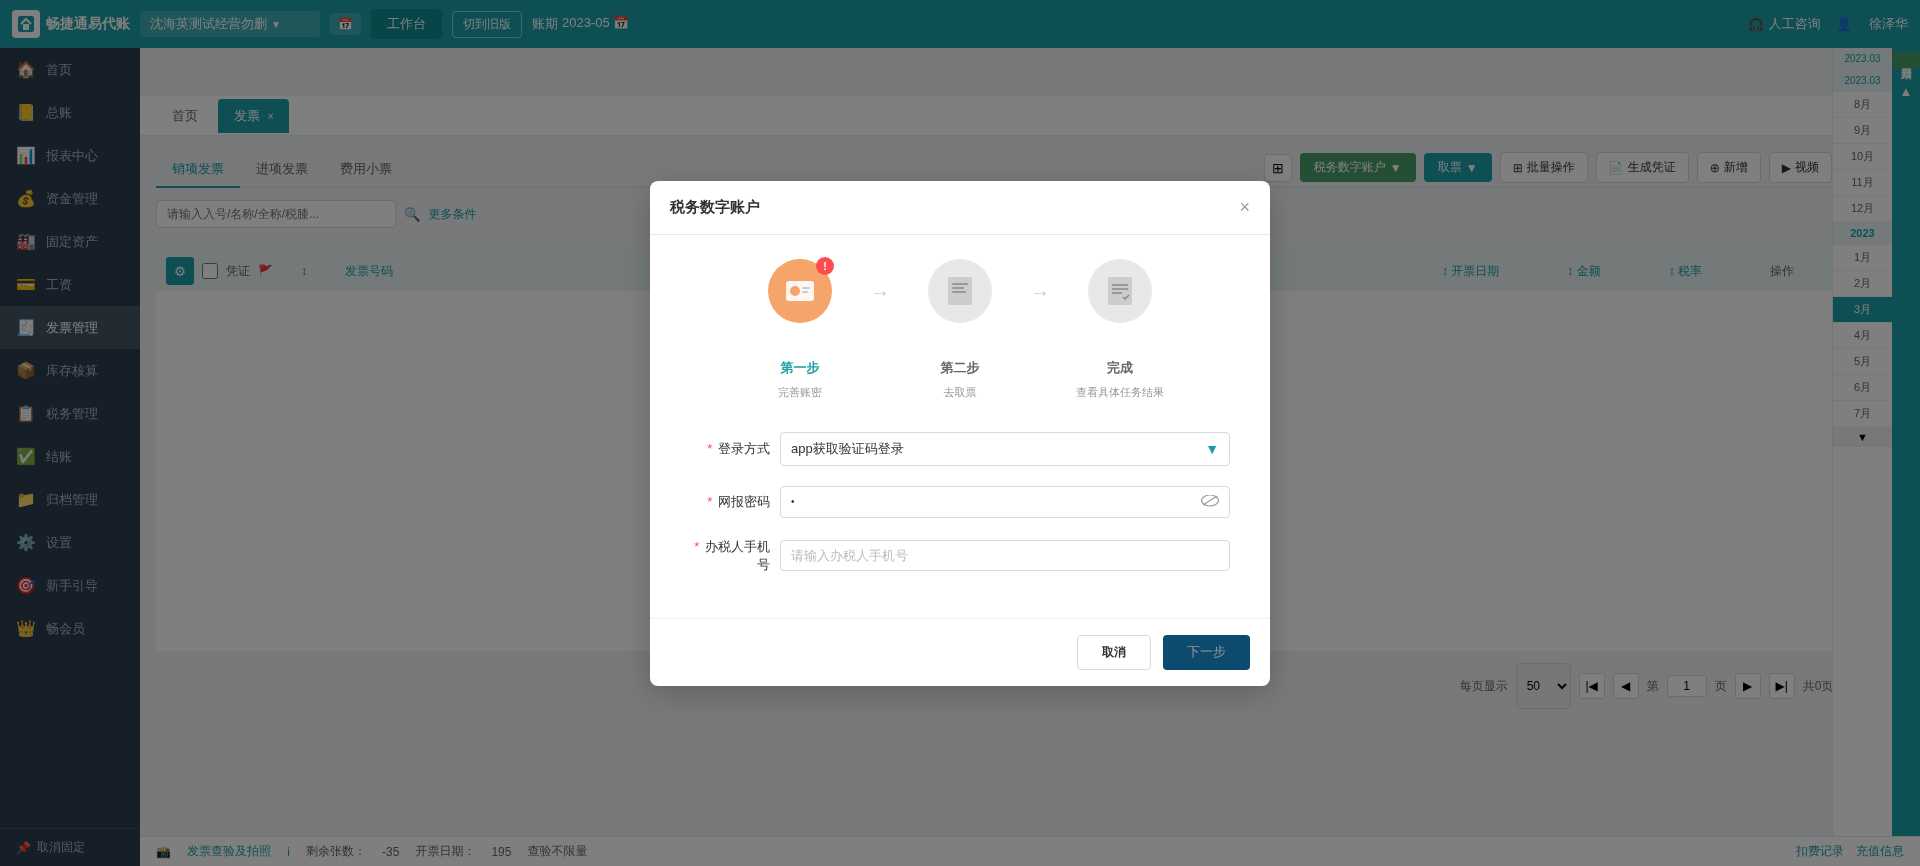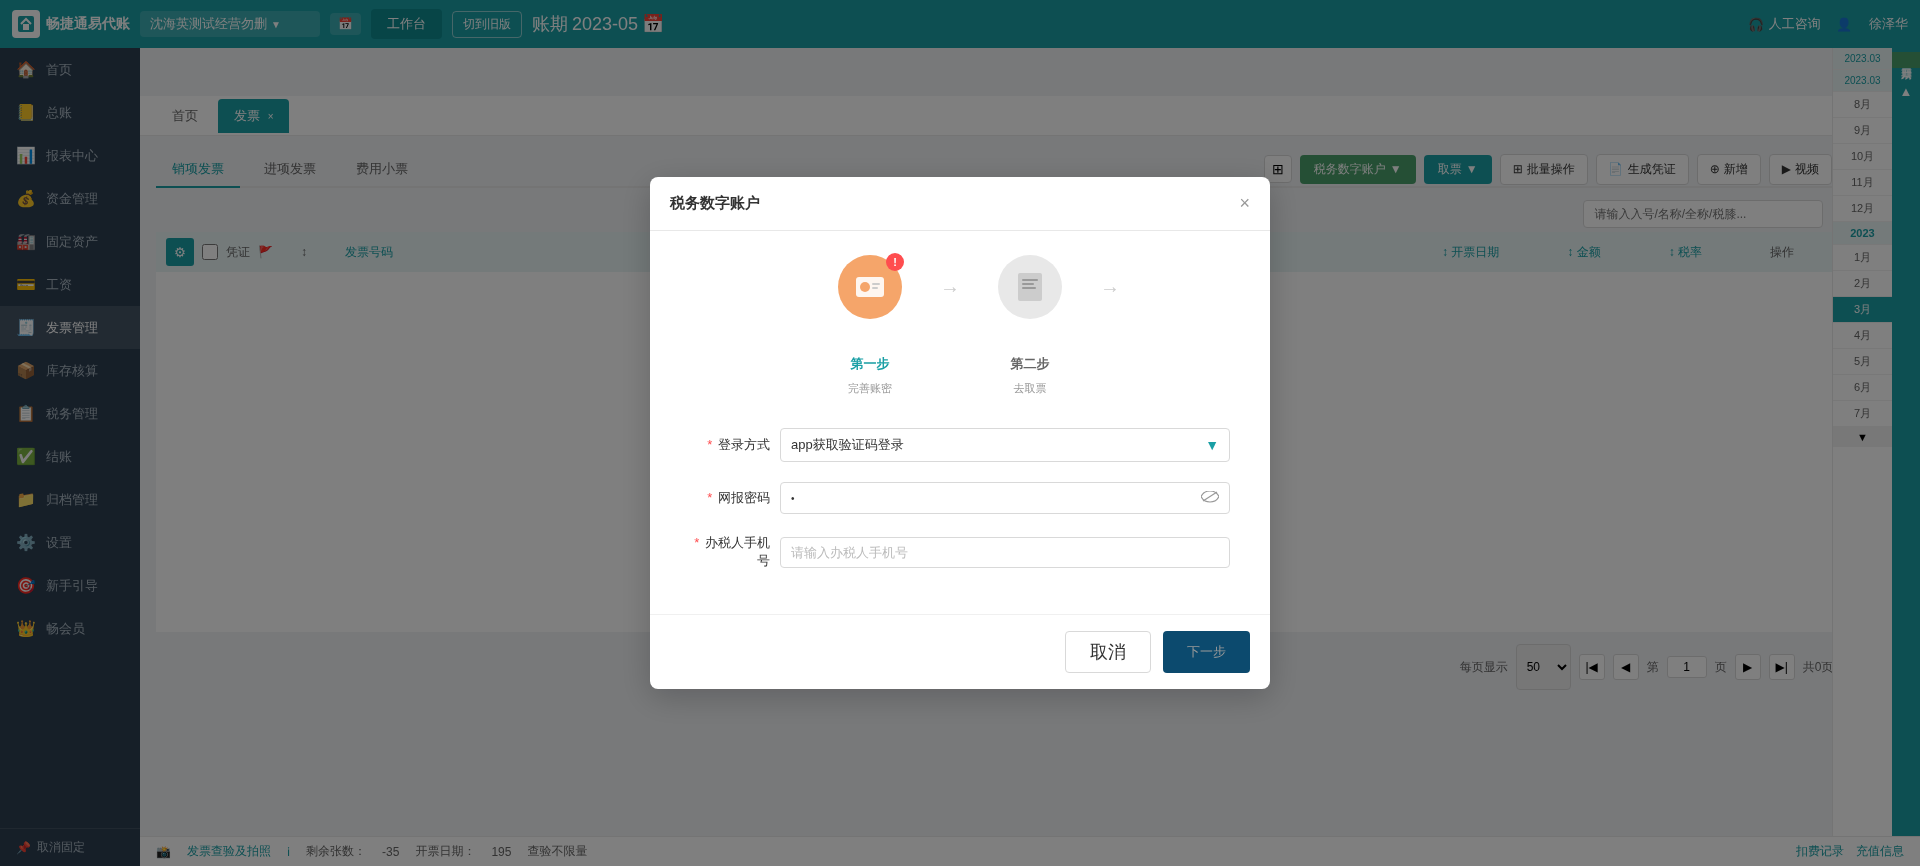--- a/index.html
+++ b/index.html
@@ -11,21 +11,21 @@
       background: #1a9fa5; padding: 0 12px; gap: 10px; position: relative;
     }
     .logo-area { display: flex; align-items: center; gap: 6px; color: white; font-size: 14px; font-weight: bold; }
     .logo-icon { width: 28px; height: 28px; background: white; border-radius: 4px; display: flex; align-items: center; justify-content: center; }
     .logo-icon svg { width: 20px; height: 20px; }
     .company-selector { display: flex; align-items: center; gap: 4px; background: rgba(255,255,255,0.15); border-radius: 4px; padding: 4px 10px; color: white; cursor: pointer; font-size: 13px; min-width: 180px; }
     .company-selector .arrow { font-size: 10px; }
     .header-btn { background: rgba(255,255,255,0.15); border: none; color: white; padding: 4px 8px; border-radius: 4px; cursor: pointer; font-size: 12px; }
     .workbench-btn { background: #0e8a8f; border: none; color: white; padding: 6px 16px; border-radius: 4px; cursor: pointer; font-size: 13px; }
     .switch-btn { background: transparent; border: 1px solid rgba(255,255,255,0.5); color: white; padding: 4px 10px; border-radius: 4px; cursor: pointer; font-size: 12px; }
-    .period-info { color: white; font-size: 18px; display: flex; align-items: center; gap: 4px; }
+    .period-info { color: white; font-size: 13px; display: flex; gap: 4px; }
     .header-right { margin-left: auto; display: flex; align-items: center; gap: 16px; color: white; font-size: 13px; }
     .service-btn { display: flex; align-items: center; gap: 4px; cursor: pointer; }
 
     
     .sidebar {
       width: 140px; background: #2c3e50; position: fixed; top: 48px; left: 0; bottom: 0;
       display: flex; flex-direction: column; overflow-y: auto;
     }
     .sidebar-item {
       display: flex; align-items: center; gap: 10px; padding: 12px 16px;
@@ -40,31 +40,31 @@
     .main-content { margin-left: 140px; margin-top: 48px; min-height: calc(100vh - 48px); background: #f0f2f5; }
 
     
     .tab-bar { display: flex; align-items: center; background: white; border-bottom: 1px solid #e8e8e8; padding: 0 16px; height: 40px; gap: 4px; }
     .tab-item { padding: 8px 16px; font-size: 13px; color: #666; cursor: pointer; border-radius: 4px 4px 0 0; }
     .tab-item.active { background: #1a9fa5; color: white; }
     .tab-close { margin-left: 4px; font-size: 10px; }
 
     
     .page-content { padding: 16px; }
-    .sub-tabs { display: flex; align-items: center; gap: 8px; margin-bottom: 12px; border-bottom: 2px solid #e8e8e8; }
+    .sub-tabs { display: flex; align-items: flex-start; gap: 0; margin-bottom: 12px; border-bottom: 2px solid #e8e8e8; }
     .sub-tab { padding: 8px 16px; font-size: 13px; color: #666; cursor: pointer; }
     .sub-tab.active { color: #1a9fa5; border-bottom: 2px solid #1a9fa5; margin-bottom: -2px; }
     .toolbar-right { margin-left: auto; display: flex; align-items: center; gap: 8px; }
     .tax-digital-btn { background: #4a9f6a; color: white; border: none; padding: 6px 14px; border-radius: 4px; cursor: pointer; font-size: 12px; display: flex; align-items: center; gap: 4px; }
     .fetch-btn { background: #1a9fa5; color: white; border: none; padding: 6px 14px; border-radius: 4px; cursor: pointer; font-size: 12px; display: flex; align-items: center; gap: 4px; }
     .toolbar-btn { background: white; color: #333; border: 1px solid #d9d9d9; padding: 6px 12px; border-radius: 4px; cursor: pointer; font-size: 12px; display: flex; align-items: center; gap: 4px; }
     .icon-btn { width: 28px; height: 28px; background: white; border: 1px solid #d9d9d9; border-radius: 4px; cursor: pointer; display: flex; align-items: center; justify-content: center; font-size: 14px; }
 
     
-    .search-bar { display: flex; align-items: center; gap: 8px; margin-bottom: 4px; justify-content: flex-end; }
+    .search-bar { display: flex; align-items: center; gap: 8px; margin-bottom: 23px; }
     .search-input { border: 1px solid #d9d9d9; border-radius: 4px; padding: 6px 10px; font-size: 12px; width: 240px; }
     .search-icon-btn { border: none; background: none; cursor: pointer; color: #999; }
     .more-filters { color: #1a9fa5; font-size: 12px; cursor: pointer; }
 
     
     .table-controls { display: flex; align-items: center; gap: 8px; padding: 8px 0; background: #e8f4f5; padding: 6px 10px; }
     .gear-btn { width: 28px; height: 28px; background: #1a9fa5; border: none; border-radius: 3px; color: white; cursor: pointer; display: flex; align-items: center; justify-content: center; }
     .checkbox-all { width: 16px; height: 16px; cursor: pointer; }
 
     
@@ -131,21 +131,21 @@
     .select-control { width: 100%; border: 1px solid #d9d9d9; border-radius: 4px; padding: 7px 10px; font-size: 13px; display: flex; align-items: center; justify-content: space-between; cursor: pointer; background: white; }
     .select-value { color: #333; }
     .select-arrow { color: #1a9fa5; font-size: 14px; }
     .password-control { width: 100%; border: 1px solid #d9d9d9; border-radius: 4px; padding: 7px 10px; font-size: 13px; display: flex; align-items: center; justify-content: space-between; background: white; }
     .password-dots { color: #333; font-size: 10px; letter-spacing: 2px; }
     .eye-icon { color: #999; cursor: pointer; font-size: 14px; }
     .text-input { width: 100%; border: 1px solid #d9d9d9; border-radius: 4px; padding: 7px 10px; font-size: 13px; outline: none; }
     .text-input::placeholder { color: #bbb; }
 
     
-    .cancel-btn { background: white; border: 1px solid #d9d9d9; color: #333; padding: 8px 24px; border-radius: 4px; cursor: pointer; font-size: 18px; }
+    .cancel-btn { background: white; border: 1px solid #d9d9d9; color: #333; padding: 8px 24px; border-radius: 4px; cursor: pointer; font-size: 12px; font-weight: bold; }
     .next-btn { background: #0c4a6e; border: none; color: #999; padding: 8px 24px; border-radius: 4px; cursor: pointer; font-size: 13px; }
   </style>
 </head>
 <body>
 
 <div class="top-header">
   <div class="logo-area">
     <div class="logo-icon">
       <svg viewBox="0 0 20 20" fill="none">
         <rect x="2" y="2" width="16" height="16" rx="2" fill="#1a9fa5"></rect>
@@ -425,20 +425,34 @@
               <rect x="10" y="14" width="12" height="2" rx="1" fill="#999"></rect>
               <rect x="10" y="18" width="14" height="2" rx="1" fill="#999"></rect>
             </svg>
           </div>
           <span class="step-title inactive">第二步</span>
           <span class="step-desc">去取票</span>
         </div>
 
         <div class="step-arrow">→</div>
 
+        <div class="step">
+          <div class="step-icon step3">
+            <svg width="36" height="36" viewBox="0 0 36 36">
+              <rect x="6" y="4" width="24" height="28" rx="2" fill="#ccc"></rect>
+              <line x1="10" y1="12" x2="26" y2="12" stroke="#999" stroke-width="2"></line>
+              <line x1="10" y1="16" x2="26" y2="16" stroke="#999" stroke-width="2"></line>
+              <line x1="10" y1="20" x2="20" y2="20" stroke="#999" stroke-width="2"></line>
+              <circle cx="24" cy="24" r="5" fill="#ccc"></circle>
+              <path d="M21 24 L23 26 L27 22" stroke="#888" stroke-width="1.5" fill="none"></path>
+            </svg>
+          </div>
+          <span class="step-title inactive">完成</span>
+          <span class="step-desc">查看具体任务结果</span>
+        </div>
       </div>
 
       <div class="form-field">
         <div class="field-label">
           <span class="field-required">*</span>
           <span>登录方式</span>
         </div>
         <div class="field-control">
           <div class="select-control">
             <span class="select-value">app获取验证码登录</span>

